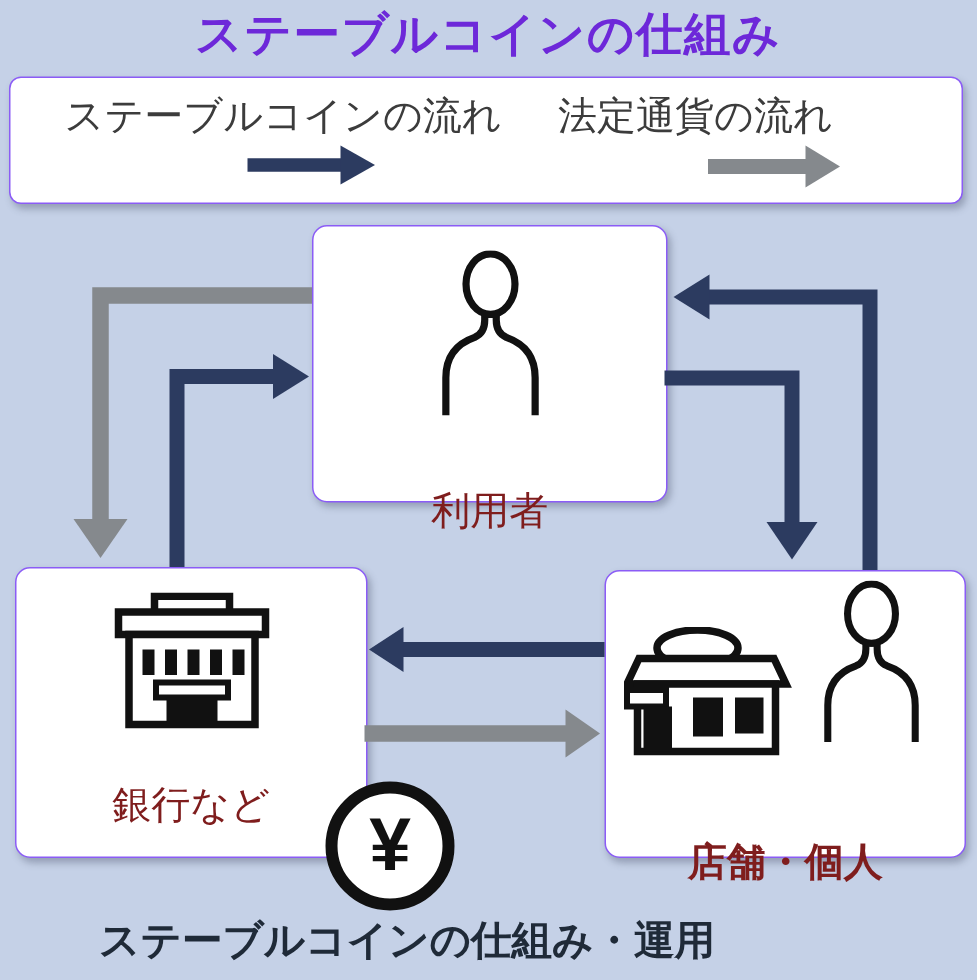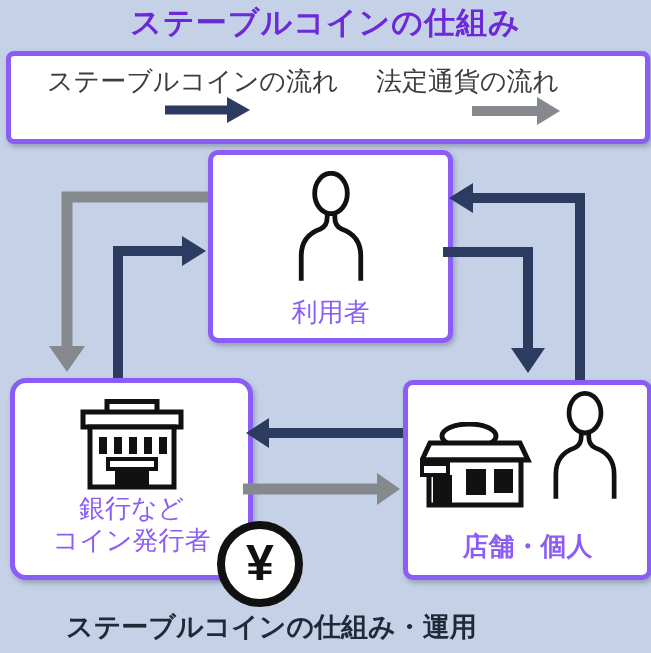--- a/index.html
+++ b/index.html
@@ -16,39 +16,39 @@
   .title{
     position:absolute;top:2px;left:0;width:100%;
     text-align:center;
     font-size:31px;font-weight:bold;color:#6d28d9;
     letter-spacing:1px;
     z-index:1;
   }
   .panel{
     position:absolute;
     background:#ffffff;
-    border:5px solid #8b5cf6;
+    border:1px solid #8b5cf6;
     border-radius:10px;
     box-shadow:2px 3px 5px rgba(90,100,125,0.45);
     z-index:2;
   }
   .legend{left:6px;top:51px;width:634px;height:83px;border-radius:8px;}
   .legend-label{
     position:absolute;top:8px;
     font-size:26px;color:#3c3c3c;white-space:nowrap;
   }
   .legend-label.coin{left:36px;}
   .legend-label.fiat{left:365px;}
   .node-user{left:208px;top:150px;width:235px;height:183px;}
-  .node-issuer{left:10px;top:378px;width:233px;height:192px;border-radius:16px;}
+  .node-issuer{left:10px;top:378px;width:233px;height:192px;}
   .node-shop{left:403px;top:380px;width:239px;height:190px;font-weight:bold;}
   .node-label{
     position:absolute;left:0;width:100%;
     text-align:center;
-    font-size:26px;color:#8b5cf6;white-space:nowrap;
+    font-size:26px;color:#7f1d1d;white-space:nowrap;margin-top:32px;
   }
   .icon{position:absolute;}
   .user-person{left:50%;top:16px;transform:translateX(-50%);}
   .bank{left:50%;top:16px;transform:translateX(-50%);}
   .storefront{left:12px;top:37px;}
   .shop-person{left:130px;top:6px;}
   .arrows{
     position:absolute;left:0;top:0;
     z-index:4;pointer-events:none;
   }
@@ -96,21 +96,20 @@
       <rect x="13" y="28" width="84" height="60" fill="#fff" stroke="#111" stroke-width="5"></rect>
       <rect x="22" y="38" width="8" height="17" fill="#111"></rect>
       <rect x="37" y="38" width="8" height="17" fill="#111"></rect>
       <rect x="52" y="38" width="8" height="17" fill="#111"></rect>
       <rect x="67" y="38" width="8" height="17" fill="#111"></rect>
       <rect x="82" y="38" width="8" height="17" fill="#111"></rect>
       <rect x="31" y="60" width="48" height="10" fill="#fff" stroke="#111" stroke-width="4"></rect>
       <rect x="38" y="70" width="34" height="17" fill="#111"></rect>
     </svg>
     <div class="node-label" style="top:108px;">銀行など</div>
-    <div class="node-label" style="top:140px;">コイン発行者</div>
   </div>
 
   <div class="panel node-shop">
     <svg class="icon storefront" width="112" height="86" viewBox="0 0 112 86">
       <ellipse cx="49" cy="14" rx="27" ry="12" fill="#fff" stroke="#111" stroke-width="5"></ellipse>
       <polygon points="10,21 100,21 108,38 2,38" fill="#fff" stroke="#111" stroke-width="5" stroke-linejoin="miter"></polygon>
       <rect x="9" y="38" width="92" height="45" fill="#fff" stroke="#111" stroke-width="5"></rect>
       <rect x="46" y="47" width="20" height="26" fill="#111"></rect>
       <rect x="74" y="47" width="19" height="24" fill="#111"></rect>
       <rect x="2" y="42" width="26" height="11" fill="#fff" stroke="#111" stroke-width="4"></rect>

